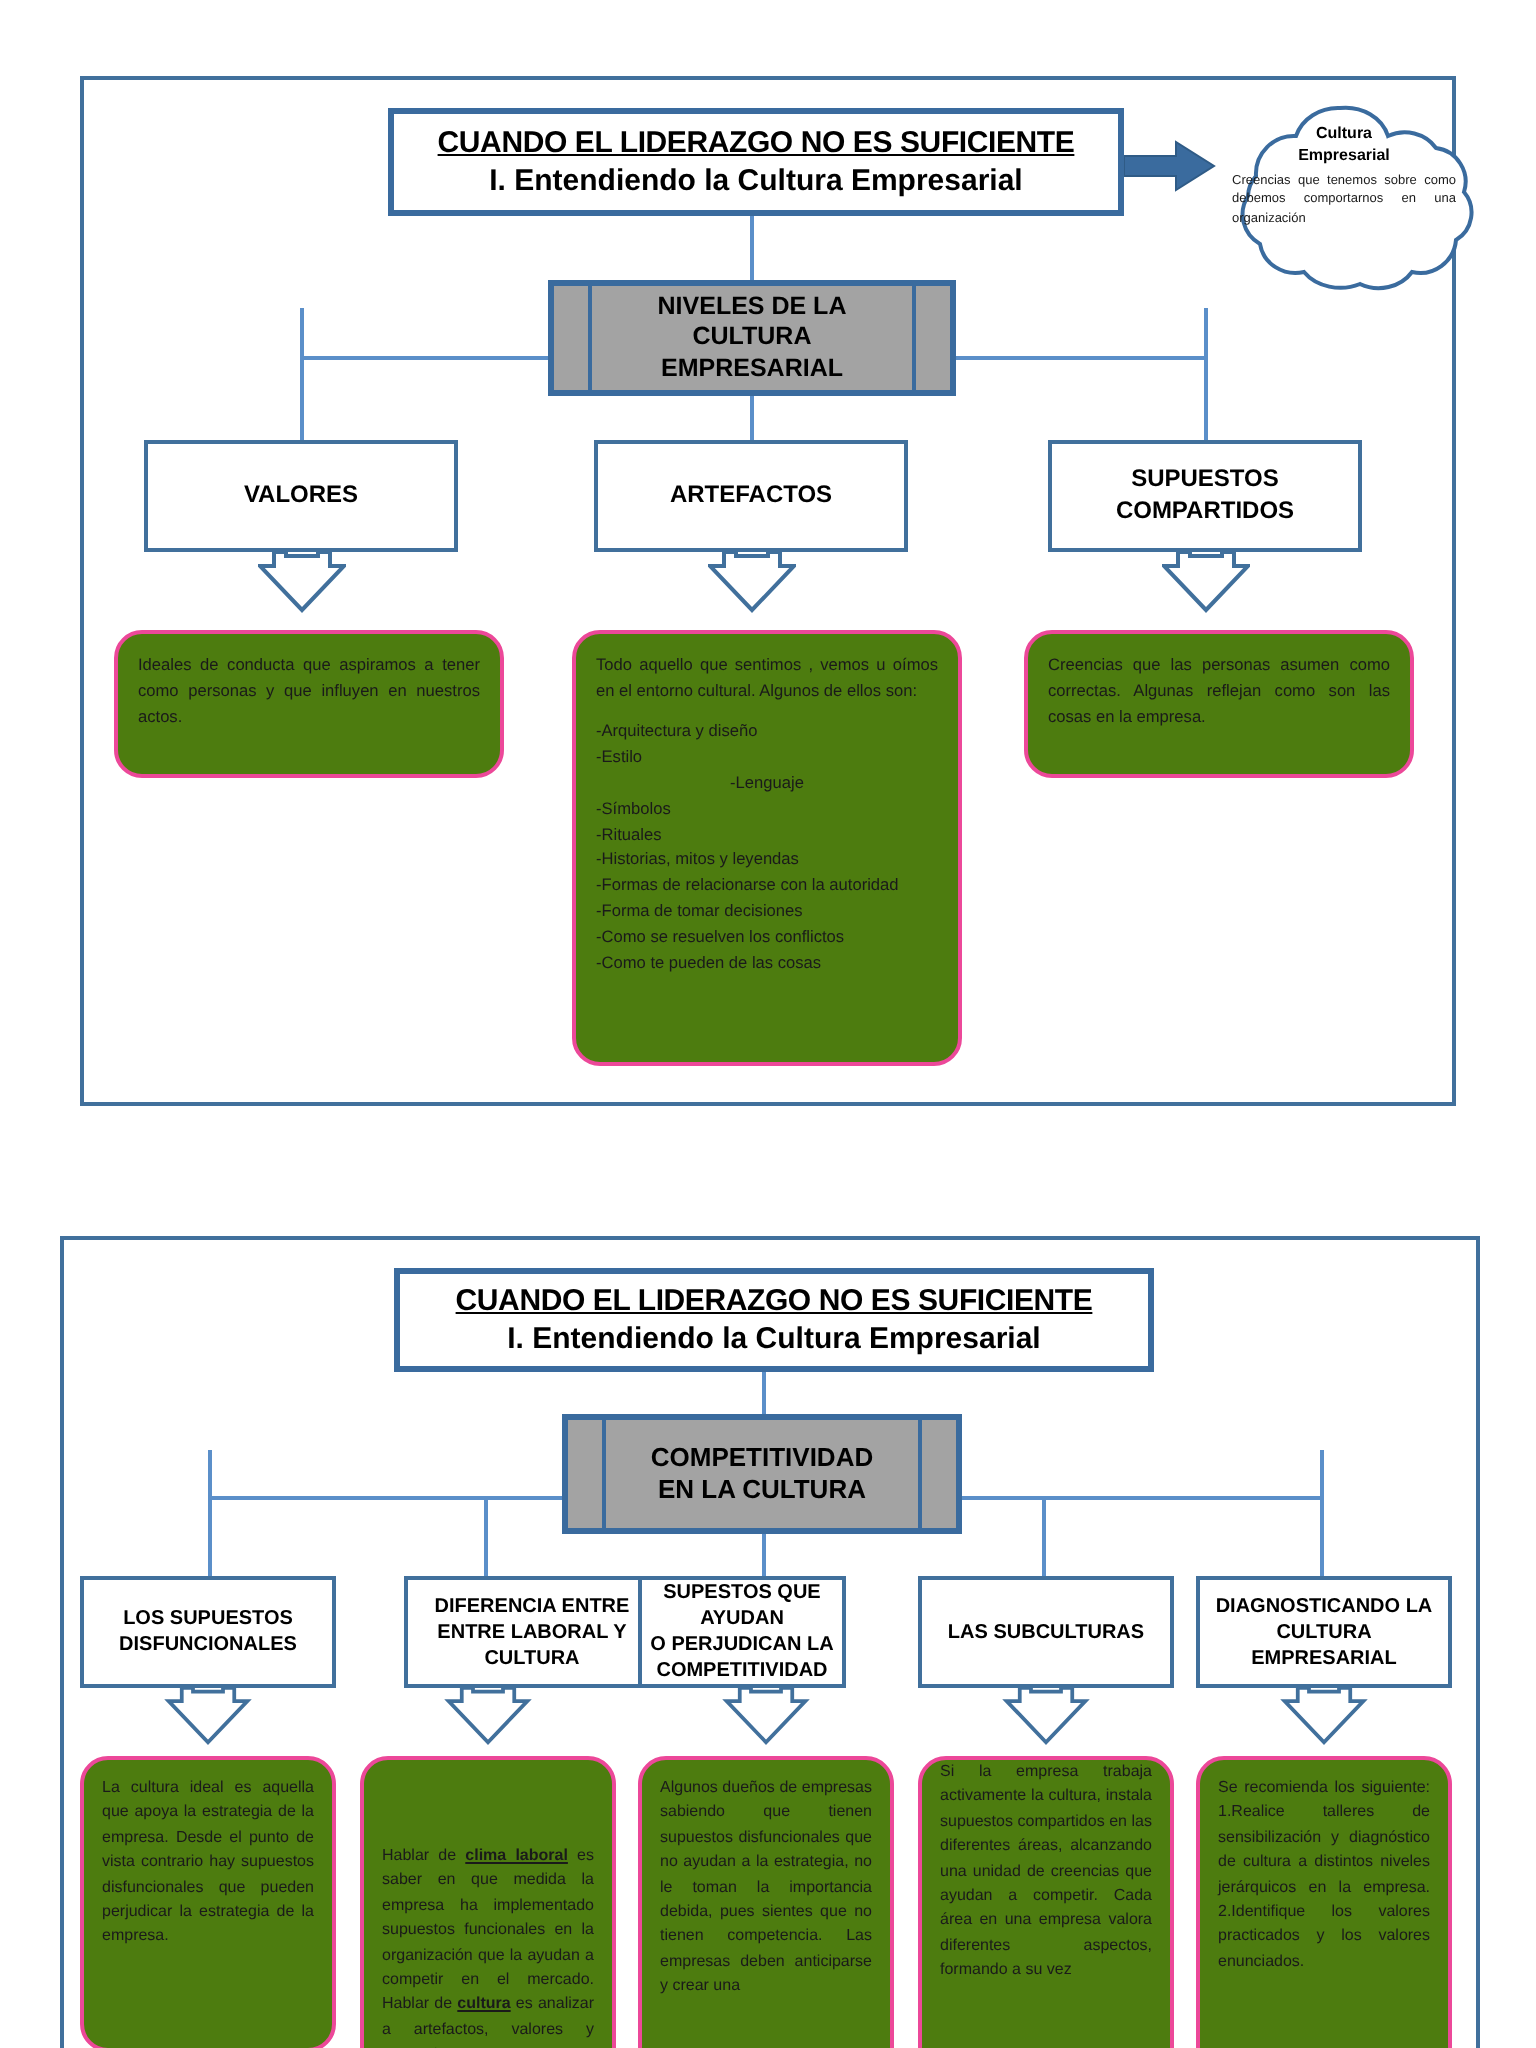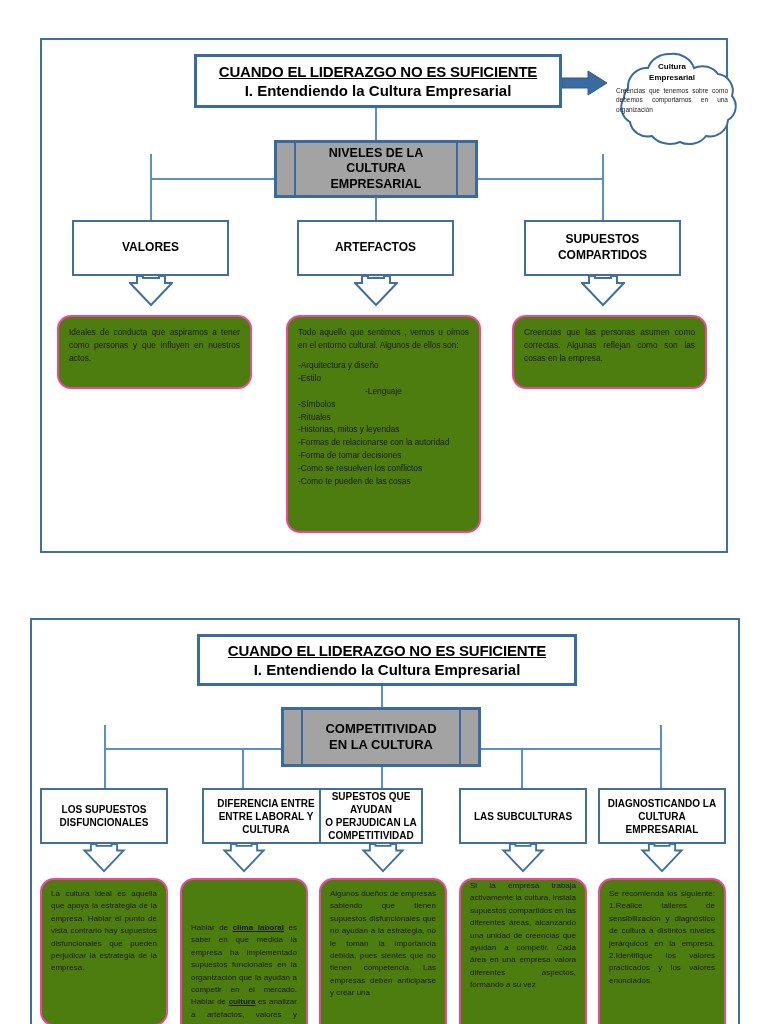--- a/index.html
+++ b/index.html
@@ -295,21 +295,21 @@
   </svg>
   <svg class="downarrow" style="left:469px; top:223px;" width="44" height="30" viewBox="0 0 44 32">
     <path d="M8,1 L8,8 L1,8 L22,30 L43,8 L36,8 L36,1 L30,1 L30,3 L14,3 L14,1 Z" fill="#ffffff" stroke="#41709c" stroke-width="2"></path>
   </svg>
   <svg class="downarrow" style="left:608px; top:223px;" width="44" height="30" viewBox="0 0 44 32">
     <path d="M8,1 L8,8 L1,8 L22,30 L43,8 L36,8 L36,1 L30,1 L30,3 L14,3 L14,1 Z" fill="#ffffff" stroke="#41709c" stroke-width="2"></path>
   </svg>
 
   <div class="note-box" style="left:8px; top:258px; width:128px; height:148px; font-size:8px;">
     <div class="inner" style="padding:8px 9px;">
-      <p>La cultura ideal es aquella que apoya la estrategia de la empresa. Hablar el punto de vista contrario hay supuestos disfuncionales que pueden perjudicar la estrategia de la empresa.</p>
+      <p>La cultura ideal es aquella que apoya la estrategia de la empresa. Desde el punto de vista contrario hay supuestos disfuncionales que pueden perjudicar la estrategia de la empresa.</p>
     </div>
   </div>
 
   <div class="note-box" style="left:148px; top:258px; width:128px; height:162px; font-size:8px;">
     <div class="inner" style="padding:8px 9px;margin-top:34px;">
       <p><span>Hablar de </span><u>clima laboral</u><span> es saber en que medida la empresa ha implementado supuestos funcionales en la organización que la ayudan a competir en el mercado. Hablar de </span><u>cultura</u><span> es analizar a artefactos, valores y supuestos con</span></p>
     </div>
   </div>
 
   <div class="note-box" style="left:287px; top:258px; width:128px; height:162px; font-size:8px;">

